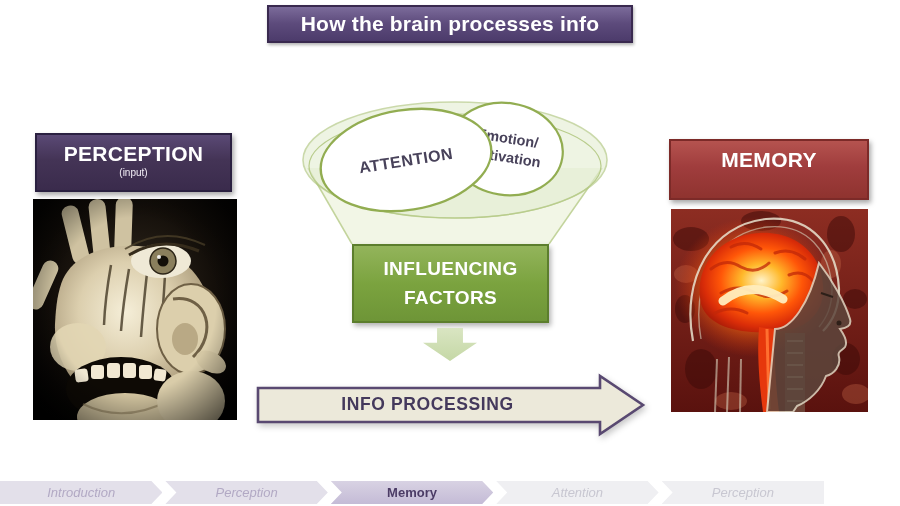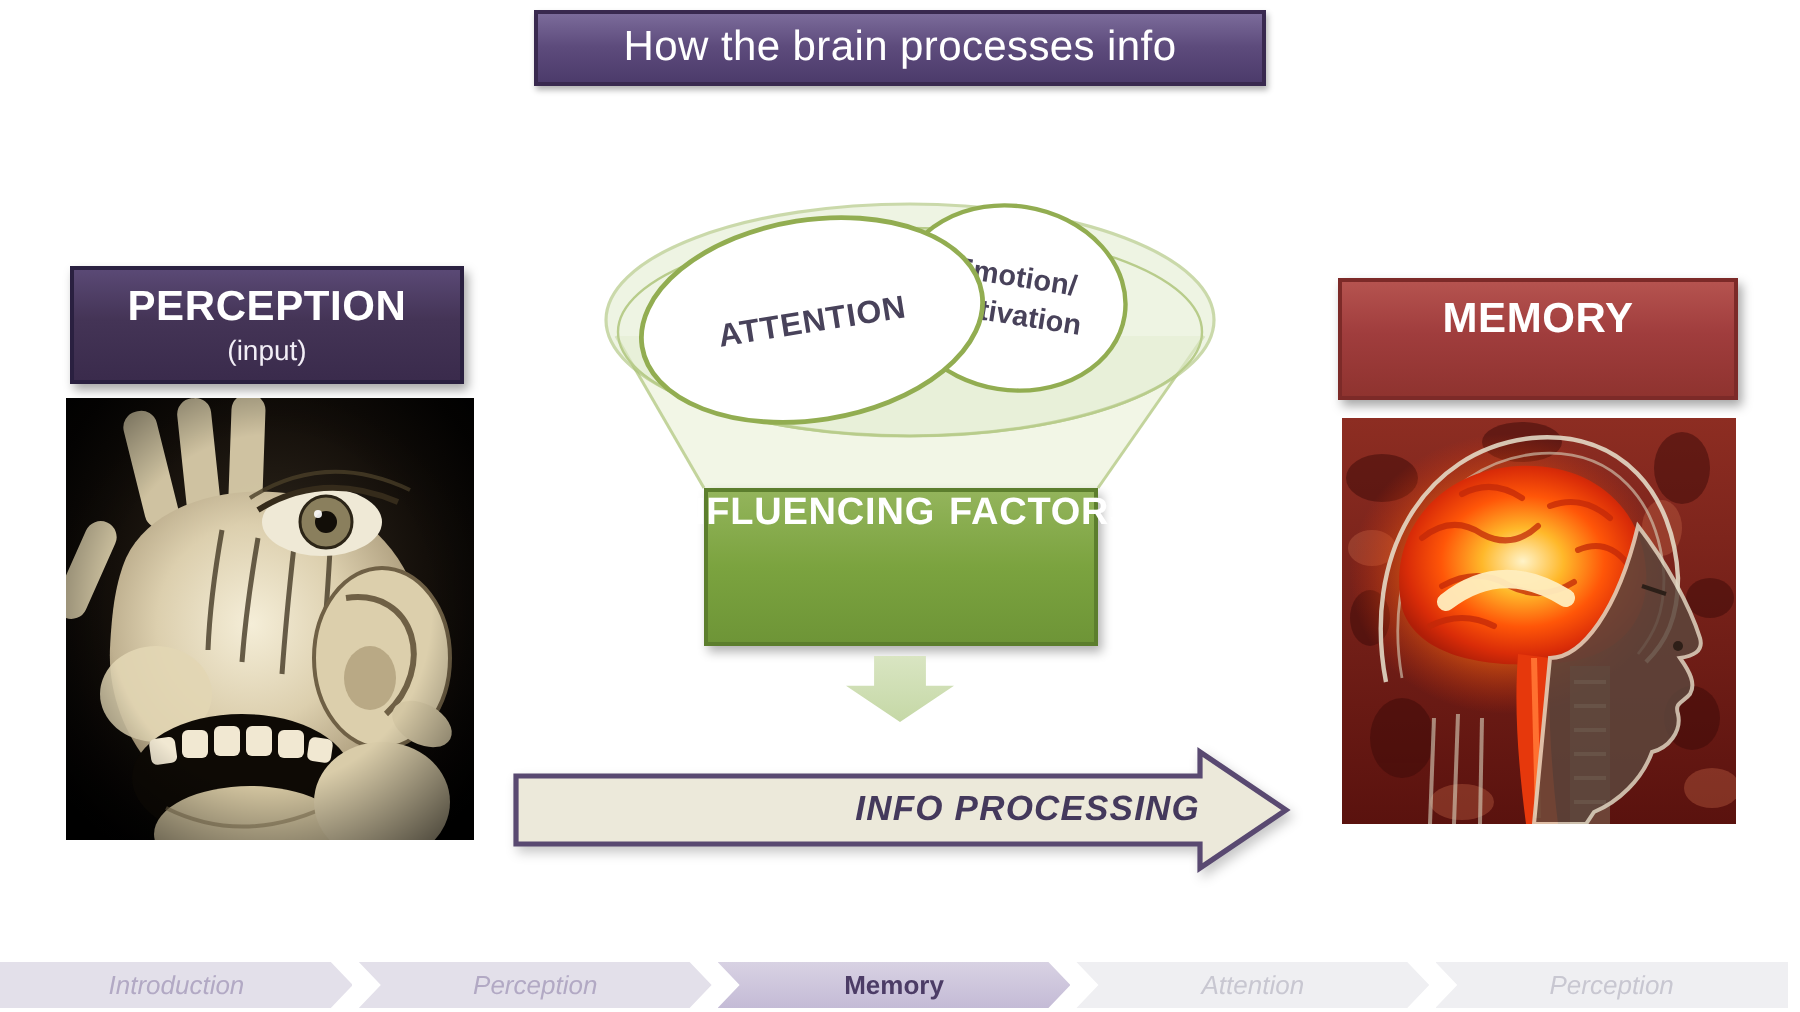--- a/index.html
+++ b/index.html
@@ -1,58 +1,58 @@
 <!DOCTYPE html>
 <html><head>
 <meta charset="utf-8">
 <style>
   html,body{margin:0;padding:0;background:#fff;font-family:"Liberation Sans",sans-serif;}
   .slide{position:relative;width:900px;height:506px;background:#ffffff;overflow:hidden;}
 
   
   .title-banner{position:absolute;left:267px;top:5px;width:366px;height:38px;box-sizing:border-box;
     border:2px solid #39294f;background:linear-gradient(180deg,#7b6b9a 0%,#5d4b7c 48%,#4c3b6b 100%);
-    color:#fff;font-size:21px;font-weight:normal;text-align:center;line-height:34px;
+    color:#fff;font-size:21px;font-weight:bold;text-align:center;line-height:34px;
     box-shadow:1px 2px 3px rgba(0,0,0,0.3);letter-spacing:0.2px;}
 
   
   .panel-header{position:absolute;box-sizing:border-box;text-align:center;color:#fff;
     box-shadow:2px 3px 5px rgba(0,0,0,0.35);}
   .panel-header.perception{left:35px;top:133px;width:197px;height:59px;
     border:2px solid #2a2040;background:linear-gradient(180deg,#5a4975 0%,#443456 45%,#3a2b4c 100%);}
   .panel-header.memory{left:669px;top:139px;width:200px;height:61px;
     border:2px solid #7c2a28;background:linear-gradient(180deg,#b5534f 0%,#a03d3d 45%,#8f332f 100%);}
   .panel-title{font-size:21px;font-weight:bold;margin-top:7px;letter-spacing:0.3px;}
-  .panel-sub{font-size:14px;margin-top:1px;color:#f2eef6;}
+  .panel-sub{font-size:10px;margin-top:1px;color:#f2eef6;}
   .panel-header.memory .panel-sub{color:#f7ecec;font-size:13px;}
 
   
   .perc-img{position:absolute;left:33px;top:199px;width:204px;height:221px;}
   .mem-img{position:absolute;left:671px;top:209px;width:197px;height:203px;}
   .funnel-svg{position:absolute;left:288px;top:90px;width:334px;height:158px;}
 
   
   .factors-box{position:absolute;left:352px;top:244px;width:197px;height:79px;box-sizing:border-box;
     border:2px solid #5c7e2d;background:linear-gradient(180deg,#93b45b 0%,#7ba33f 50%,#6e9537 100%);
-    color:#fff;font-weight:bold;font-size:19px;text-align:center;display:flex;flex-direction:row;
+    color:#fff;font-weight:bold;font-size:19px;text-align:center;display:flex;flex-direction:column;
     justify-content:center;gap:7px;box-shadow:2px 3px 5px rgba(0,0,0,0.3);letter-spacing:0.4px;}
 
   
   .down-arrow{position:absolute;left:423px;top:328px;width:54px;height:33px;
     background:linear-gradient(180deg,#d9e5c2 0%,#c5d8a6 100%);
     clip-path:polygon(26% 0,74% 0,74% 45%,100% 45%,50% 100%,0 45%,26% 45%);}
 
   
   .proc-arrow{position:absolute;left:255px;top:373px;width:392px;height:66px;
     filter:drop-shadow(2px 3px 3px rgba(0,0,0,0.22));}
-  .proc-label{position:absolute;left:255px;top:394px;width:345px;text-align:right;
-    font-size:17.5px;font-weight:bold;color:#44395c;letter-spacing:0.6px;font-style:italic;}
-
-  
-  .nav{position:absolute;left:0;top:481px;width:894px;height:23px;display:flex;gap:3px;}
+  .proc-label{position:absolute;left:255px;top:394px;width:345px;text-align:center;
+    font-size:17.5px;font-weight:bold;color:#44395c;letter-spacing:0.6px;}
+
+  
+  .nav{position:absolute;left:0;top:481px;width:824px;height:23px;display:flex;gap:3px;}
   .nav-item{flex:1;line-height:23px;text-align:center;font-size:13px;cursor:pointer;}
   .nav-item.visited{background:#e3e0ea;color:#b2a9c4;font-style:italic;}
   .nav-item.active{background:linear-gradient(180deg,#d8d2e3 0%,#c4bbd6 100%);color:#4c3c66;font-weight:bold;}
   .nav-item.upcoming{background:#efeff2;color:#c8c7d1;font-style:italic;}
   .nav-item.first{clip-path:polygon(0 0,calc(100% - 11px) 0,100% 50%,calc(100% - 11px) 100%,0 100%);}
   .nav-item.mid{clip-path:polygon(0 0,calc(100% - 11px) 0,100% 50%,calc(100% - 11px) 100%,0 100%,11px 50%);}
   .nav-item.last{clip-path:polygon(0 0,100% 0,100% 100%,0 100%,11px 50%);}
 </style>
 </head>
 <body>

